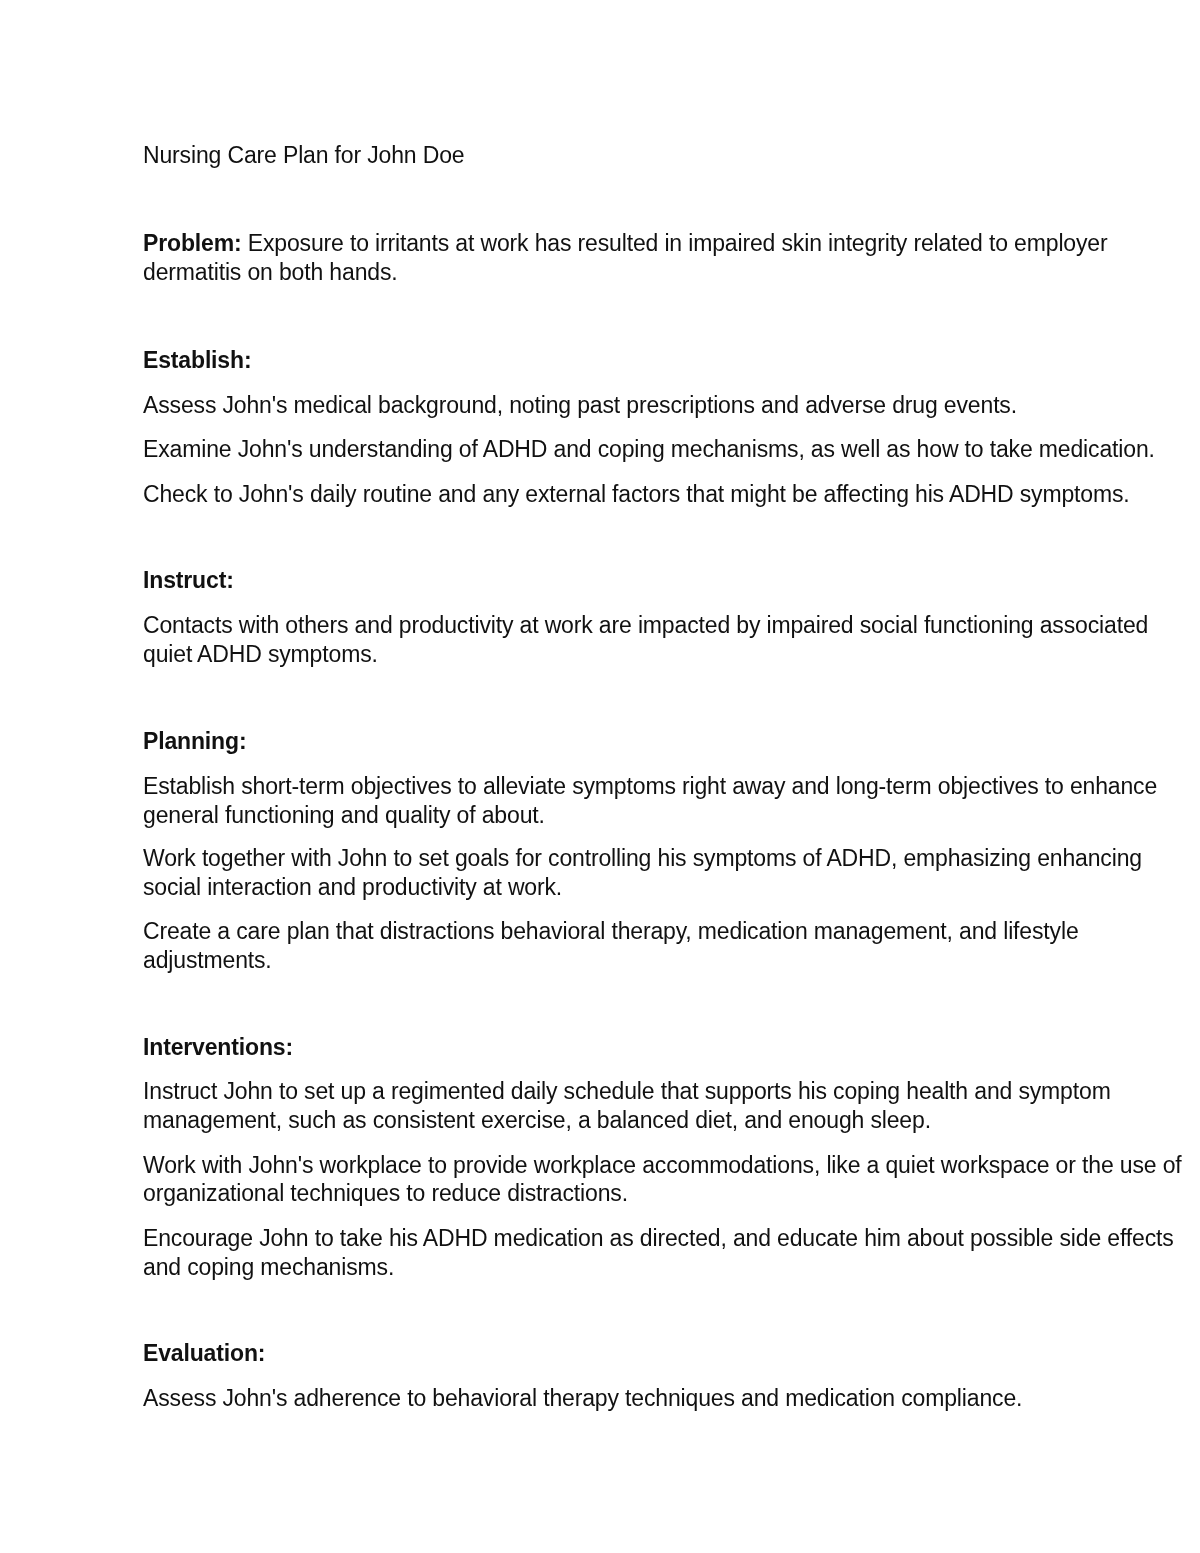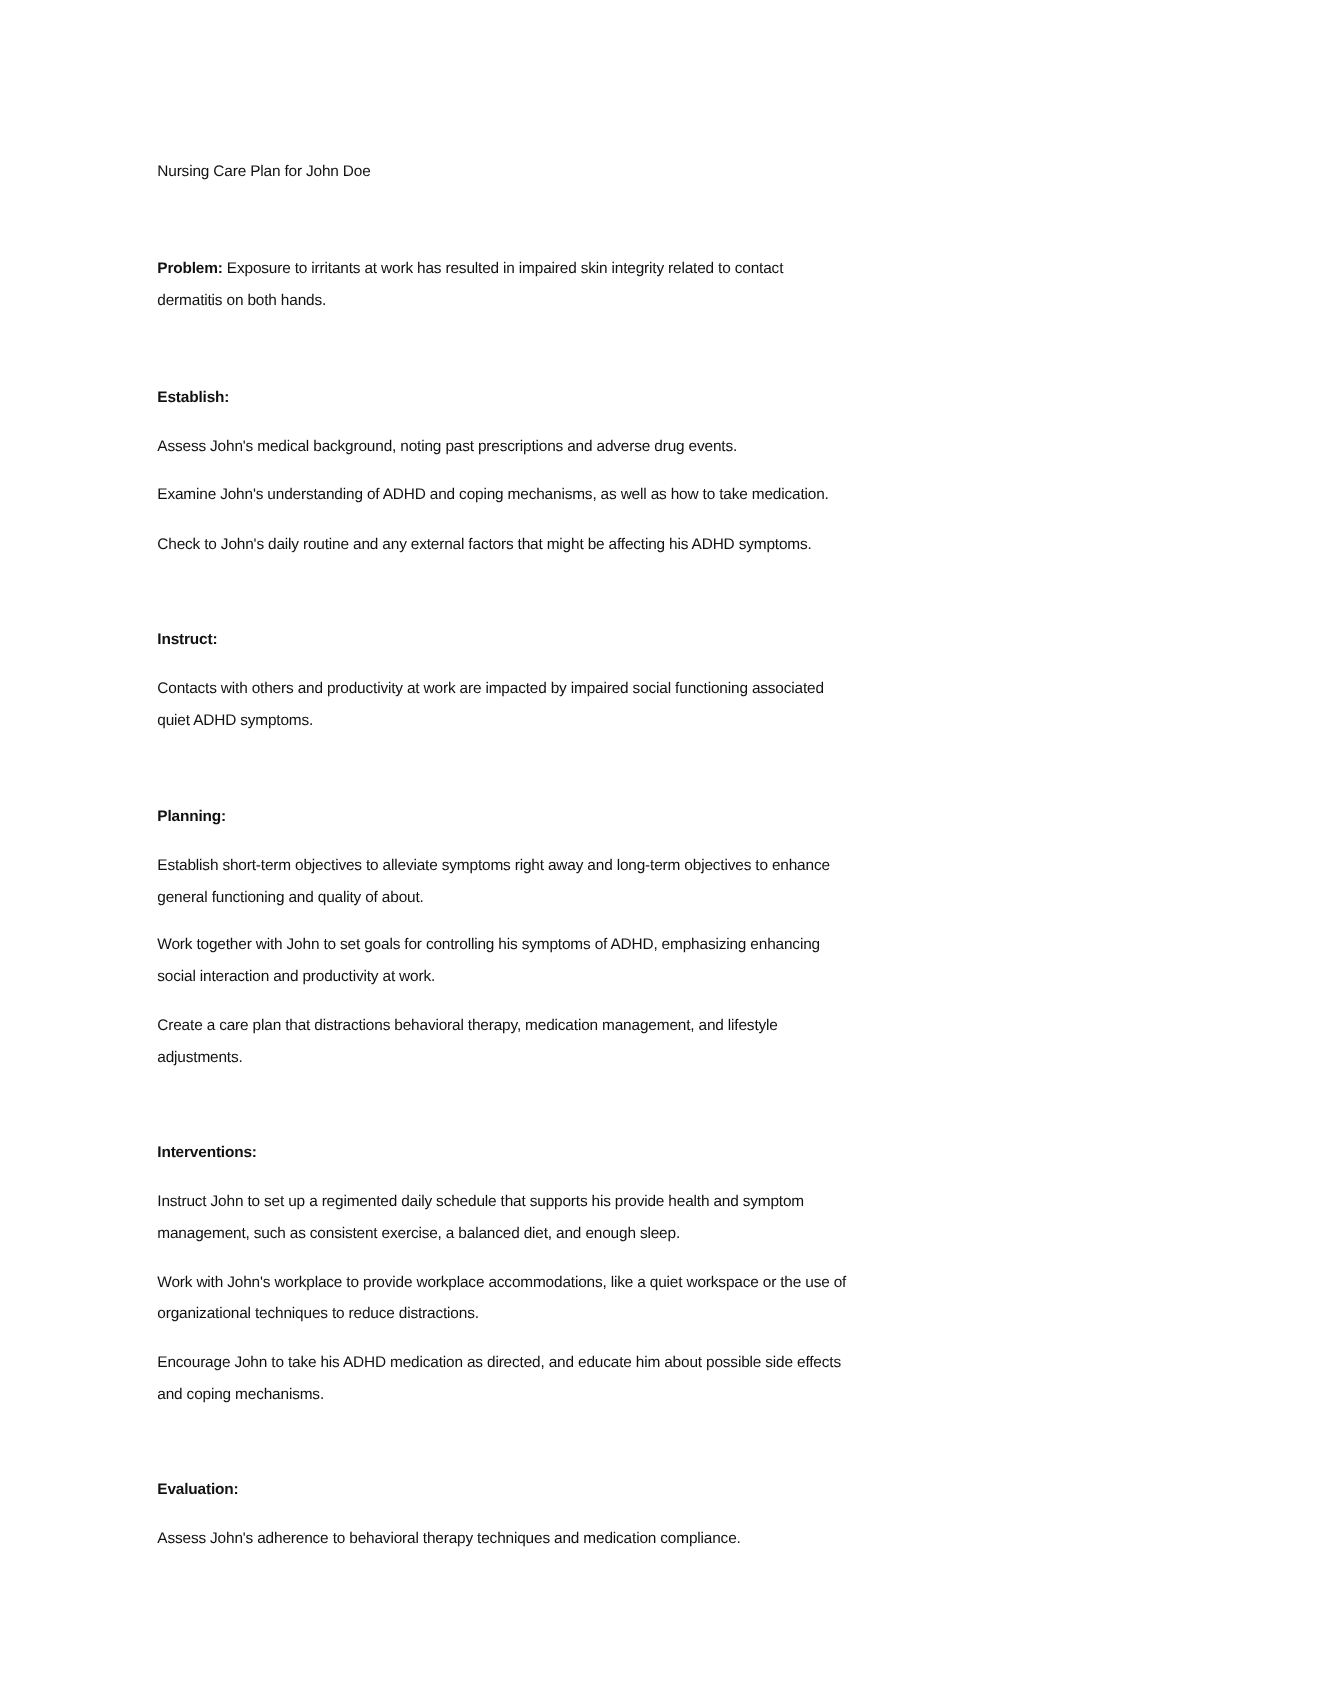--- a/index.html
+++ b/index.html
@@ -1,49 +1,49 @@
 <!DOCTYPE html>
 <html><head>
 <meta charset="utf-8">
 <style>
   html, body { margin: 0; padding: 0; background: #ffffff; }
   body { width: 1200px; height: 1553px; position: relative; overflow: hidden;
          font-family: "Liberation Sans", sans-serif; color: #111; }
-  .line { position: absolute; left: 143px; font-size: 14px; white-space: nowrap;
+  .line { position: absolute; left: 143px; font-size: 23px; white-space: nowrap;
           letter-spacing: -0.15px; line-height: 20px; }
   .b { font-weight: bold; }
 </style>
 </head>
 <body>
 
 <div>
   <div class="line" style="top:145px">Nursing Care Plan for John Doe</div>
 
-  <div class="line" style="top:233px"><span class="b">Problem:</span><span> Exposure to irritants at work has resulted in impaired skin integrity related to contact</span></div>
+  <div class="line" style="top:233px"><span class="b">Problem:</span><span> Exposure to irritants at work has resulted in impaired skin integrity related to employer</span></div>
   <div class="line" style="top:262px">dermatitis on both hands.</div>
 
   <div class="line b" style="top:350px">Establish:</div>
   <div class="line" style="top:395px">Assess John's medical background, noting past prescriptions and adverse drug events.</div>
   <div class="line" style="top:439px">Examine John's understanding of ADHD and coping mechanisms, as well as how to take medication.</div>
   <div class="line" style="top:484px">Check to John's daily routine and any external factors that might be affecting his ADHD symptoms.</div>
 
   <div class="line b" style="top:570px">Instruct:</div>
   <div class="line" style="top:615px">Contacts with others and productivity at work are impacted by impaired social functioning associated</div>
   <div class="line" style="top:644px">quiet ADHD symptoms.</div>
 
   <div class="line b" style="top:731px">Planning:</div>
   <div class="line" style="top:776px">Establish short-term objectives to alleviate symptoms right away and long-term objectives to enhance</div>
   <div class="line" style="top:805px">general functioning and quality of about.</div>
   <div class="line" style="top:848px">Work together with John to set goals for controlling his symptoms of ADHD, emphasizing enhancing</div>
   <div class="line" style="top:877px">social interaction and productivity at work.</div>
   <div class="line" style="top:921px">Create a care plan that distractions behavioral therapy, medication management, and lifestyle</div>
   <div class="line" style="top:950px">adjustments.</div>
 
   <div class="line b" style="top:1037px">Interventions:</div>
-  <div class="line" style="top:1081px">Instruct John to set up a regimented daily schedule that supports his provide health and symptom</div>
+  <div class="line" style="top:1081px">Instruct John to set up a regimented daily schedule that supports his coping health and symptom</div>
   <div class="line" style="top:1110px">management, such as consistent exercise, a balanced diet, and enough sleep.</div>
   <div class="line" style="top:1155px">Work with John's workplace to provide workplace accommodations, like a quiet workspace or the use of</div>
   <div class="line" style="top:1183px">organizational techniques to reduce distractions.</div>
   <div class="line" style="top:1228px">Encourage John to take his ADHD medication as directed, and educate him about possible side effects</div>
   <div class="line" style="top:1257px">and coping mechanisms.</div>
 
   <div class="line b" style="top:1343px">Evaluation:</div>
   <div class="line" style="top:1388px">Assess John's adherence to behavioral therapy techniques and medication compliance.</div>
 </div>
 

